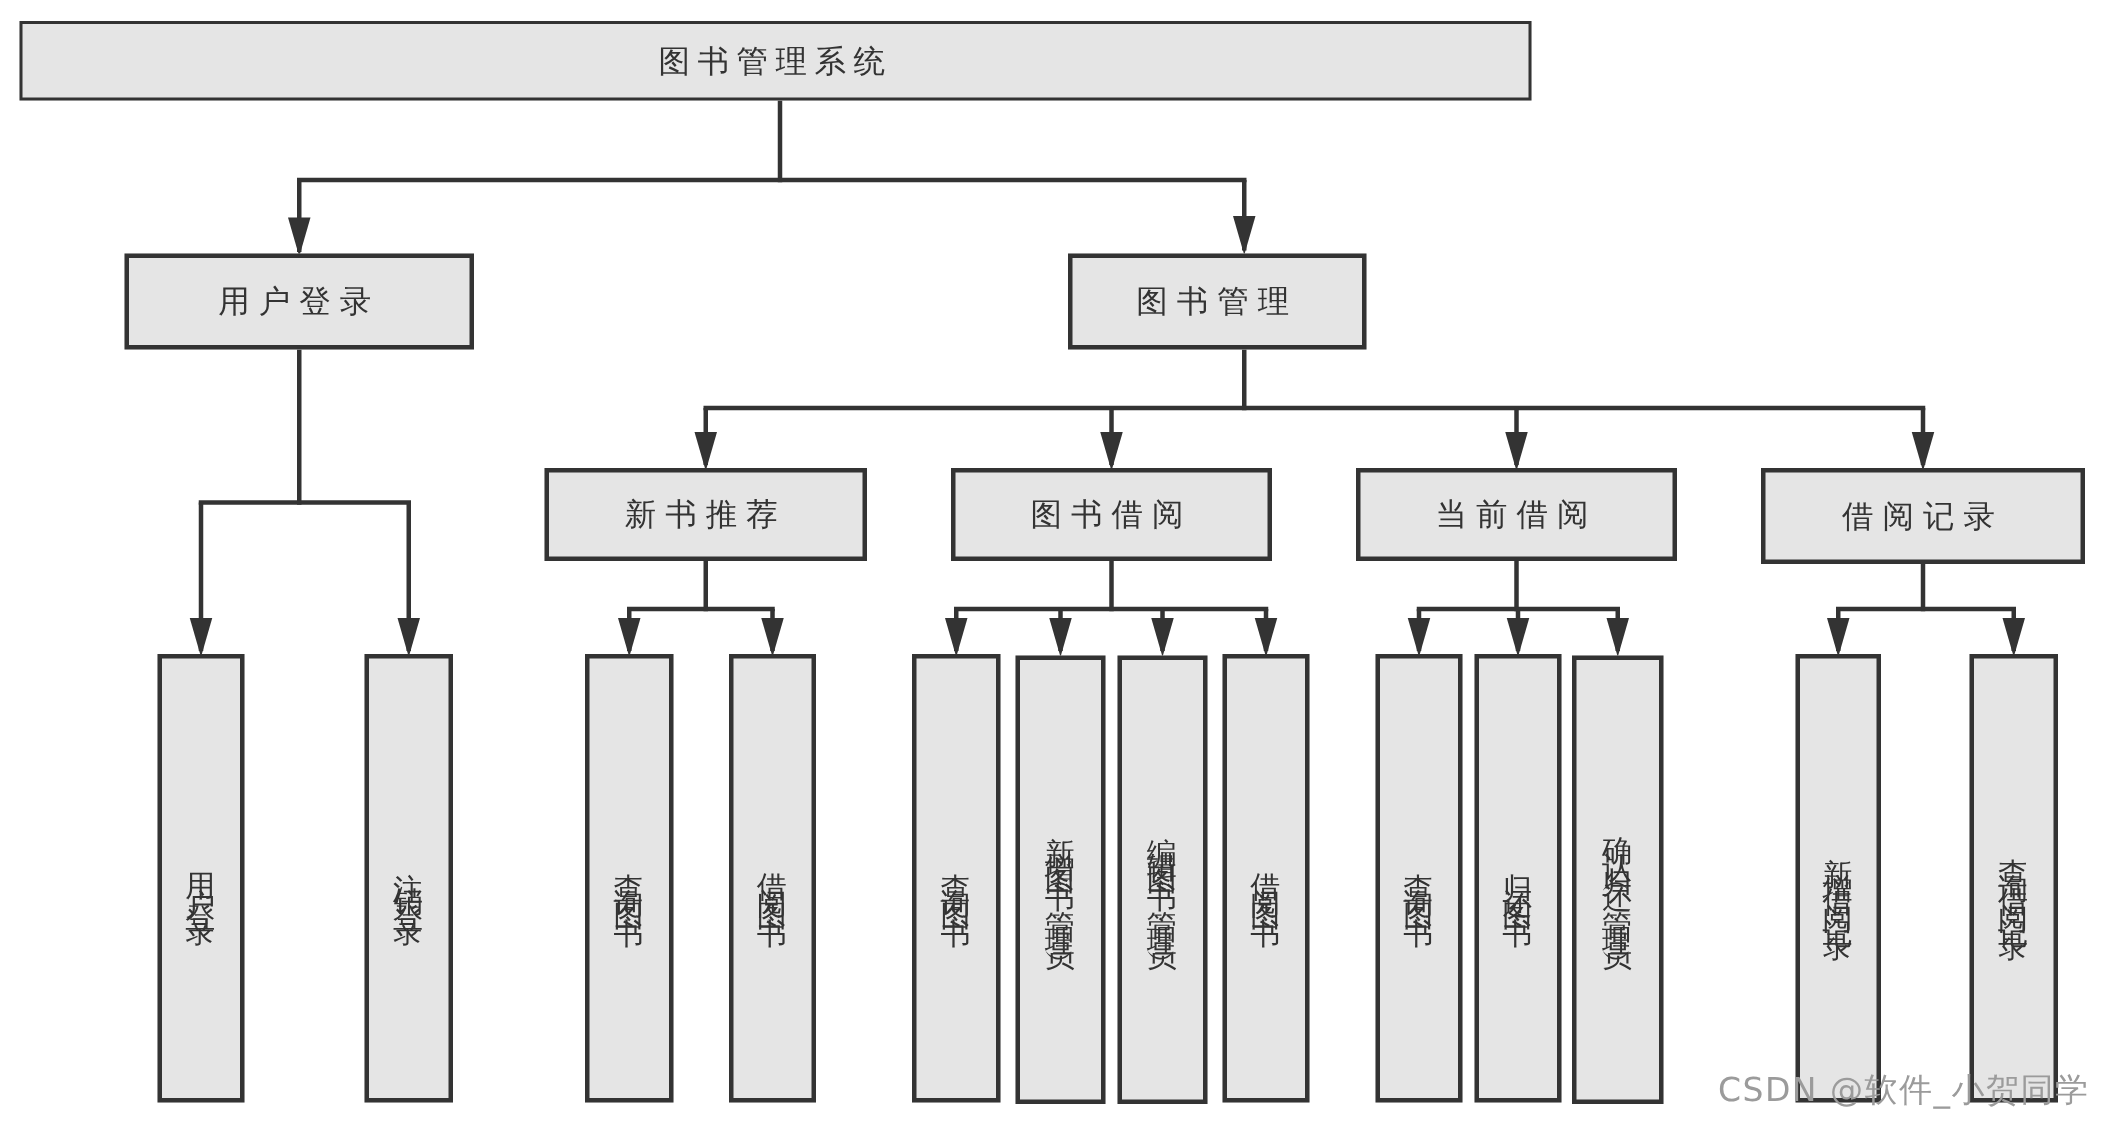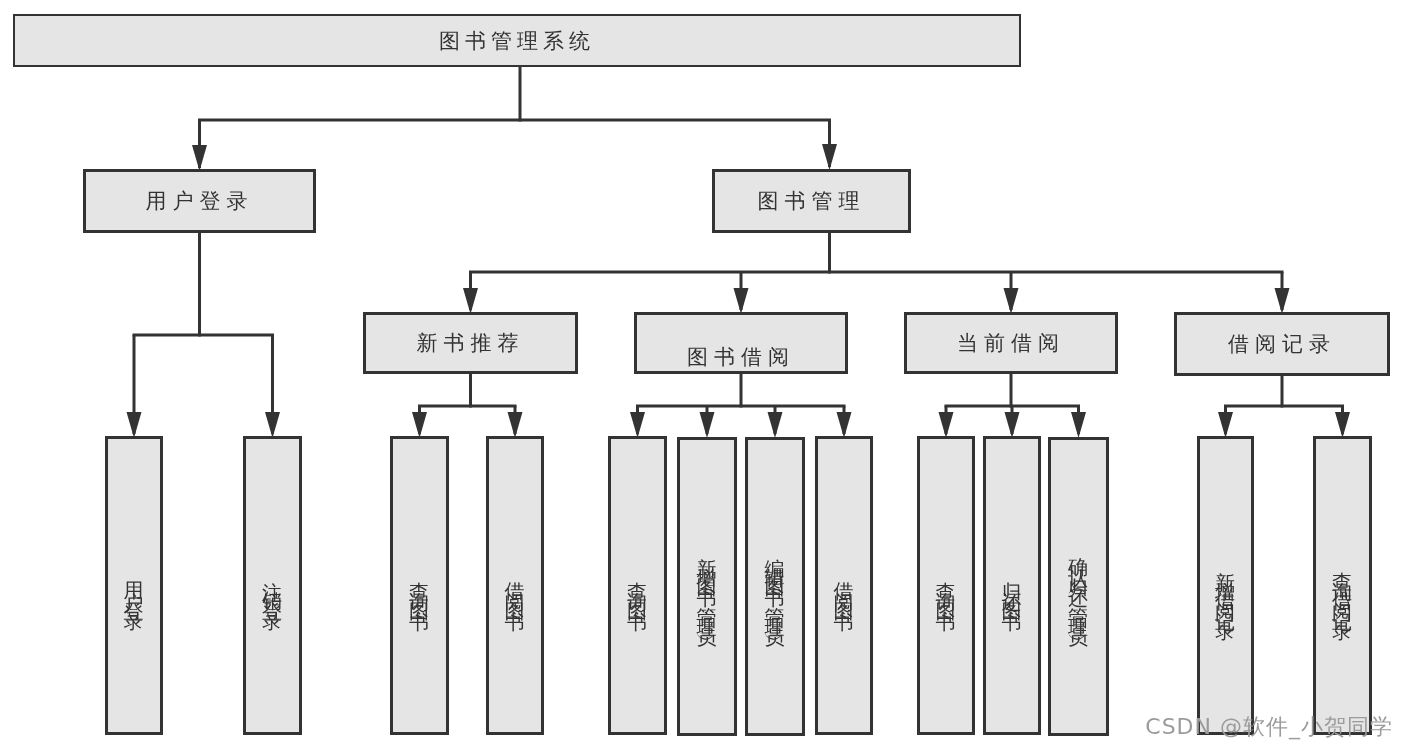--- a/index.html
+++ b/index.html
@@ -119,21 +119,21 @@
   <div class="box hnode" style="left:83px; top:169px; width:233px; height:64px;">
     <span>用户登录</span>
   </div>
   <div class="box hnode" style="left:712px; top:169px; width:199px; height:64px;">
     <span>图书管理</span>
   </div>
 
   <div class="box hnode" style="left:363px; top:312px; width:215px; height:62px;">
     <span>新书推荐</span>
   </div>
-  <div class="box hnode" style="left:634px; top:312px; width:214px; height:62px;align-items:flex-end;">
+  <div class="box hnode" style="left:634px; top:312px; width:214px; height:62px;">
     <span>图书借阅</span>
   </div>
   <div class="box hnode" style="left:1174px; top:312px; width:216px; height:64px;">
     <span>借阅记录</span>
   </div>
   <div class="box hnode" style="left:904px; top:312px; width:214px; height:62px;">
     <span>当前借阅</span>
   </div>
 
   <div class="box vnode" style="left:105px; top:436px; width:58px; height:299px;">

